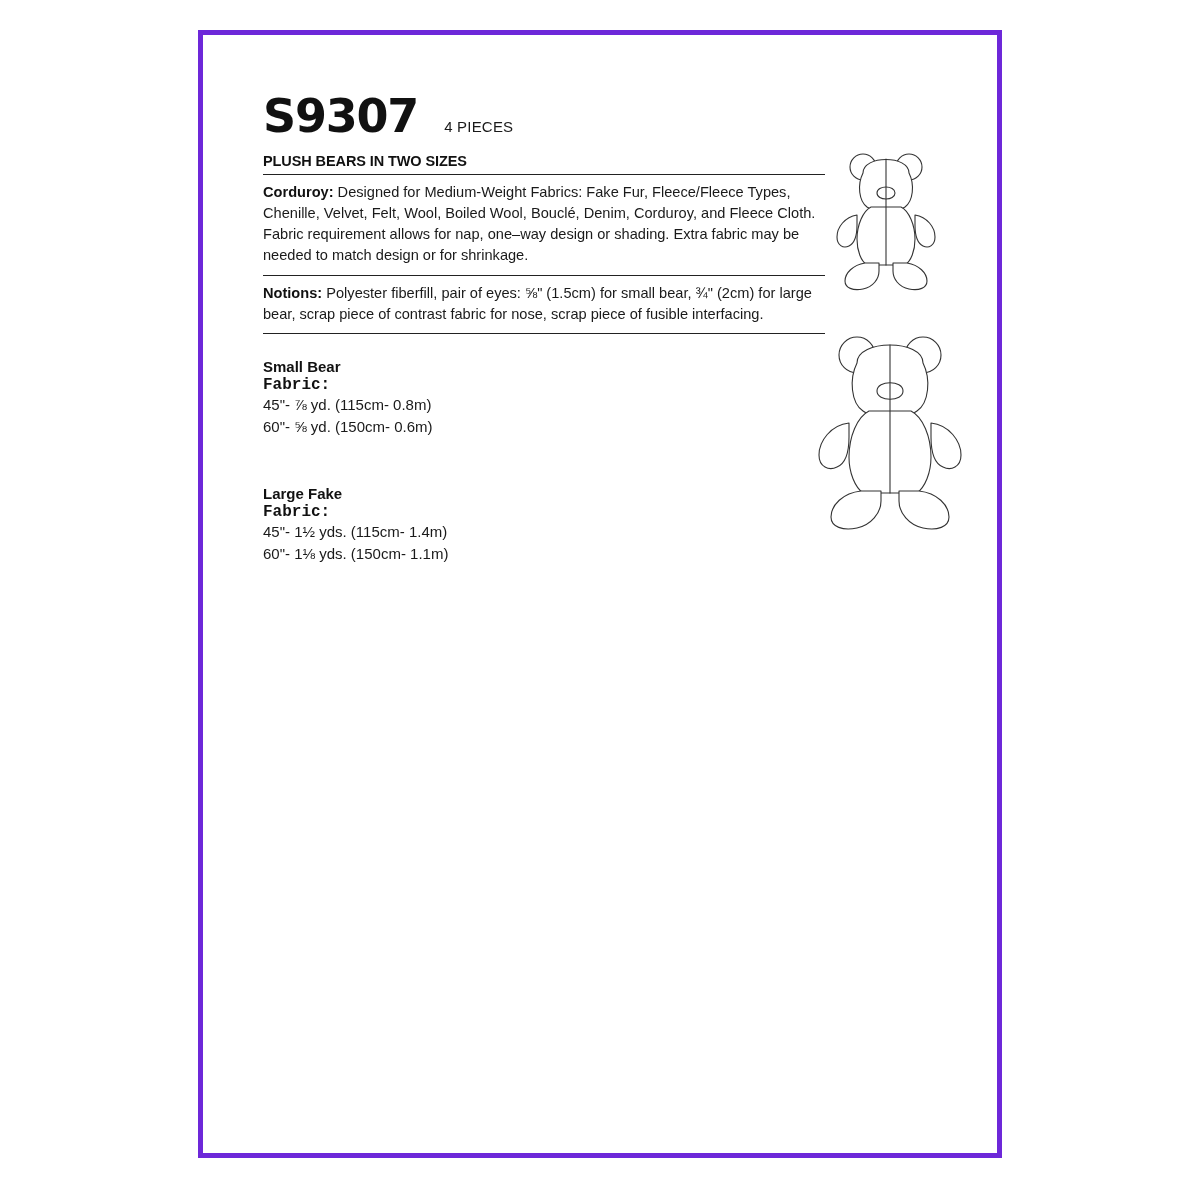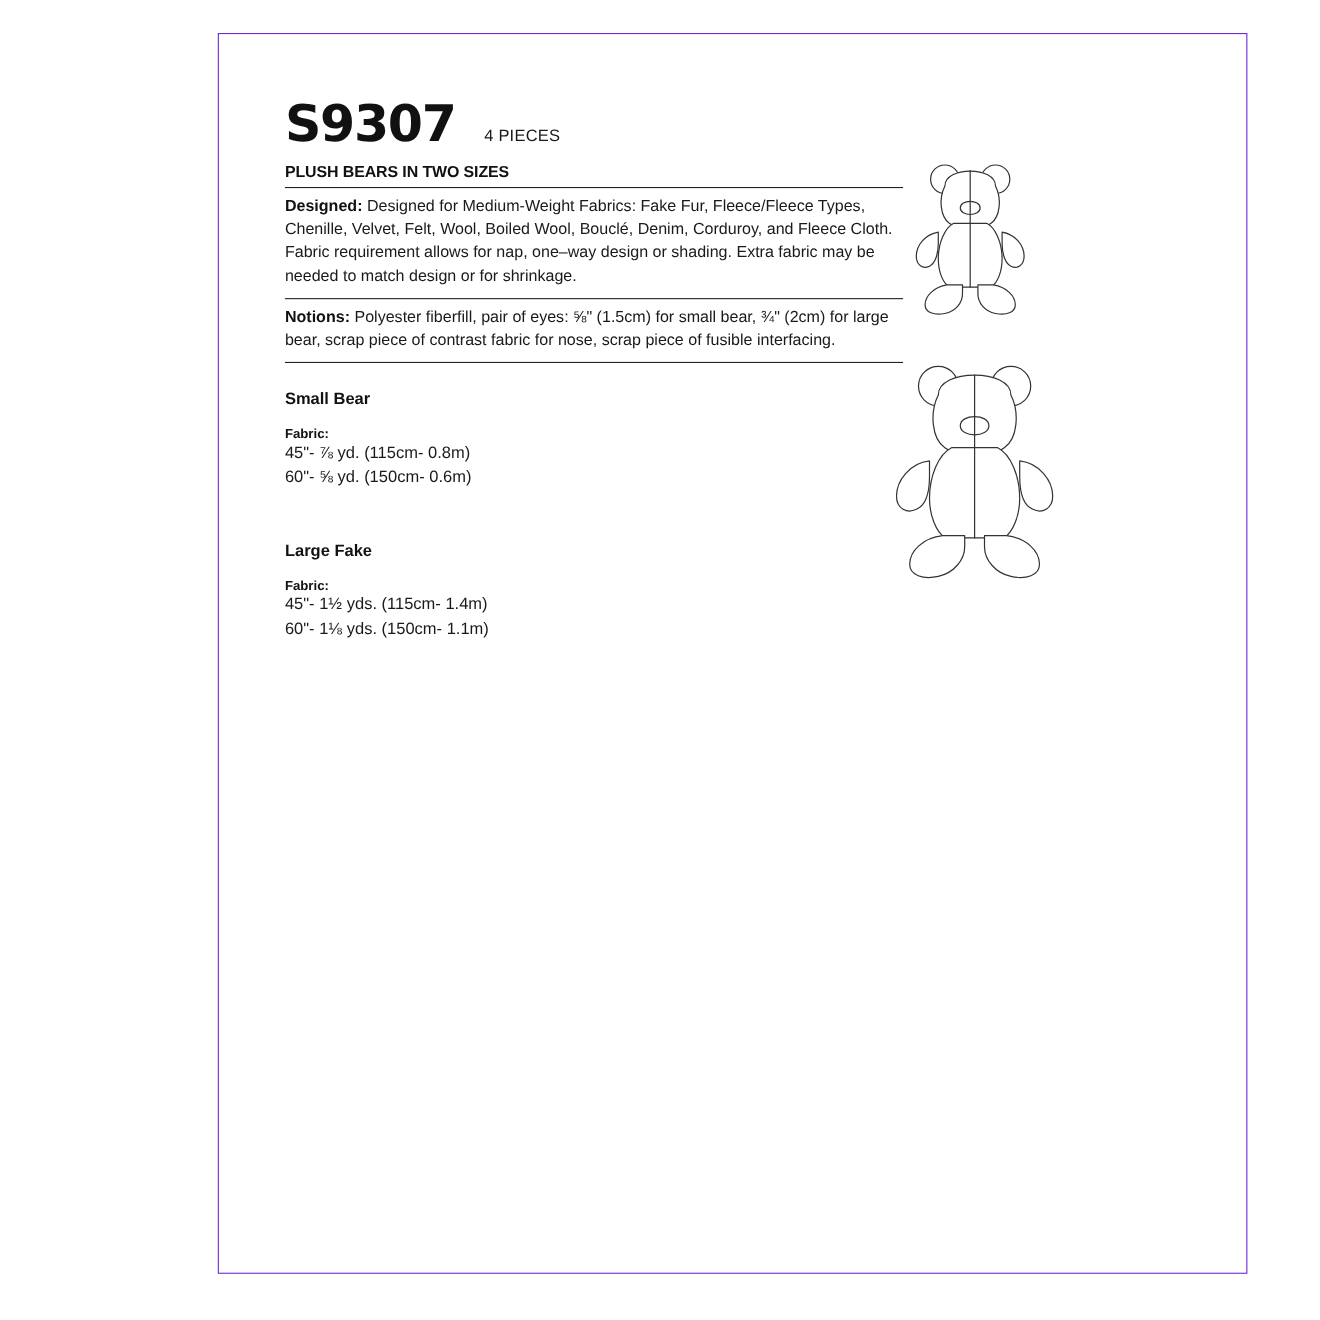--- a/index.html
+++ b/index.html
@@ -13,24 +13,24 @@
     font-family: "Liberation Sans", sans-serif;
     color: #1a1a1a;
     position: relative;
     overflow: hidden;
   }
 
   .page {
     position: absolute;
     left: 198px;
     top: 30px;
-    width: 936px;
+    width: 804px;
     height: 1128px;
     background: #ffffff;
-    border: 1px solid #6d28d9;
+    border: 5px solid #6d28d9;
     box-sizing: border-box;
   }
 
   .content {
     position: absolute;
     left: 60px;
     top: 58px;
     width: 700px;
   }
 
@@ -93,23 +93,24 @@
 
   .size-heading {
     font-weight: bold;
     font-size: 15px;
     margin-top: 24px;
     color: #111111;
   }
 
   .fabric-label {
     font-weight: bold;
-    font-size: 12px;
-    color: #111111;
-    margin-top: 16px;
+    font-size: 16px;
+    color: #111111;
+    margin-top: 1px;
+    font-family: Liberation Mono, monospace;
   }
 
   .yardage {
     font-size: 15px;
     line-height: 1.5;
     color: #1a1a1a;
   }
 
   .gap {
     height: 22px;
@@ -150,21 +151,21 @@
 
     <div class="header-row">
       <div class="pattern-number">S9307</div>
       <div class="pieces-count">4 PIECES</div>
     </div>
 
     <div class="subtitle">PLUSH BEARS IN TWO SIZES</div>
     <div class="rule"></div>
 
     <div class="block">
-      <b>Designed:</b><span> Designed for Medium-Weight Fabrics: Fake Fur, Fleece/Fleece Types, Chenille, Velvet, Felt, Wool, Boiled Wool, Bouclé, Denim, Corduroy, and Fleece Cloth. Fabric requirement allows for nap, one–way design or shading. Extra fabric may be needed to match design or for shrinkage.</span>
+      <b>Corduroy:</b><span> Designed for Medium-Weight Fabrics: Fake Fur, Fleece/Fleece Types, Chenille, Velvet, Felt, Wool, Boiled Wool, Bouclé, Denim, Corduroy, and Fleece Cloth. Fabric requirement allows for nap, one–way design or shading. Extra fabric may be needed to match design or for shrinkage.</span>
     </div>
 
     <div class="rule2"></div>
 
     <div class="block">
       <b>Notions:</b><span> Polyester fiberfill, pair of eyes: ⅝" (1.5cm) for small bear, ¾" (2cm) for large bear, scrap piece of contrast fabric for nose, scrap piece of fusible interfacing.</span>
     </div>
 
     <div class="rule2"></div>
 

